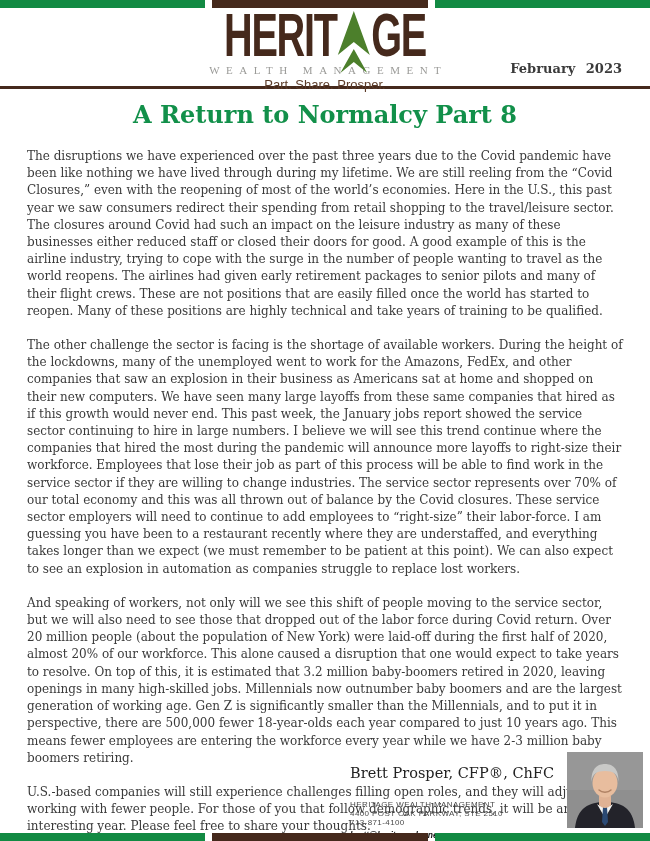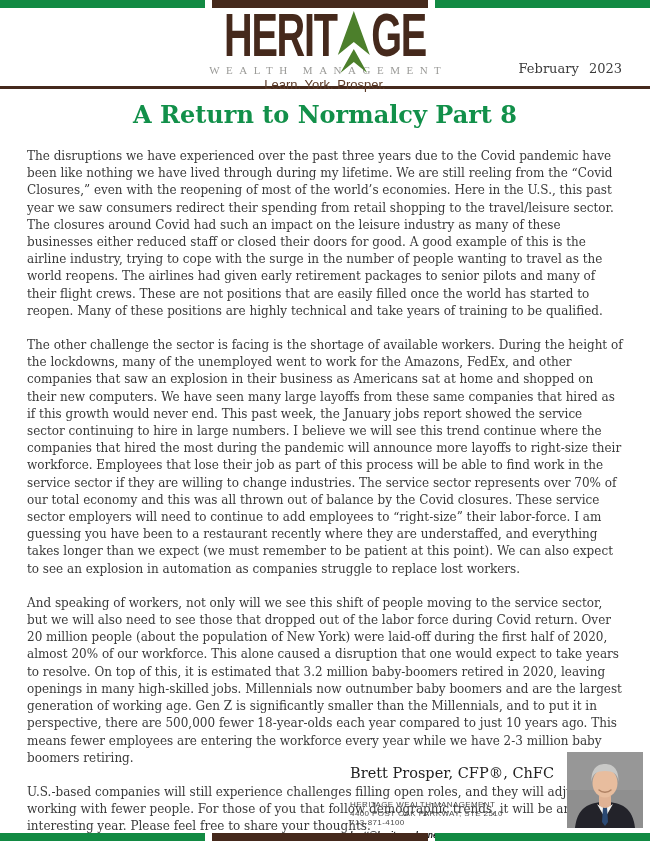--- a/index.html
+++ b/index.html
@@ -68,20 +68,21 @@
     color: #5C3B28;
   }
   .issue-date {
     position: absolute;
     right: 28px;
     top: 61px;
     font-family: "DejaVu Serif", serif;
     font-size: 13px;
     color: #3B3B3B;
     word-spacing: 6px;
+    font-weight: bold;
   }
 
   .divider {
     margin-top: 2px;
     height: 3px;
     background: #45291C;
     border: none;
   }
 
   
@@ -157,21 +158,21 @@
         <span class="letters">HERIT</span>
         <span class="arrow-wrap">
           <svg width="56" height="64" viewBox="0 0 56 64">
             <polygon points="28,0 53,44 28,31 3,44" fill="#4C7F2B"></polygon>
             <polygon points="28,38 49,62 28,51 7,62" fill="#4C7F2B"></polygon>
           </svg>
         </span>
         <span class="letters">GE</span>
       </div>
       <div class="division">WEALTH MANAGEMENT</div>
-      <div class="tagline">Learn. York. Prosper.</div>
+      <div class="tagline">Part. Share. Prosper.</div>
     </div>
     <div class="issue-date">February 2023</div>
   </div>
 
   <div class="divider"></div>
 
   <div class="article-title">A Return to Normalcy Part 8</div>
 
   <div class="article-body">
     <p>The disruptions we have experienced over the past three years due to the Covid pandemic have been like nothing we have lived through during my lifetime. We are still reeling from the “Covid Closures,” even with the reopening of most of the world’s economies. Here in the U.S., this past year we saw consumers redirect their spending from retail shopping to the travel/leisure sector. The closures around Covid had such an impact on the leisure industry as many of these businesses either reduced staff or closed their doors for good. A good example of this is the airline industry, trying to cope with the surge in the number of people wanting to travel as the world reopens. The airlines had given early retirement packages to senior pilots and many of their flight crews. These are not positions that are easily filled once the world has started to reopen. Many of these positions are highly technical and take years of training to be qualified.</p>

